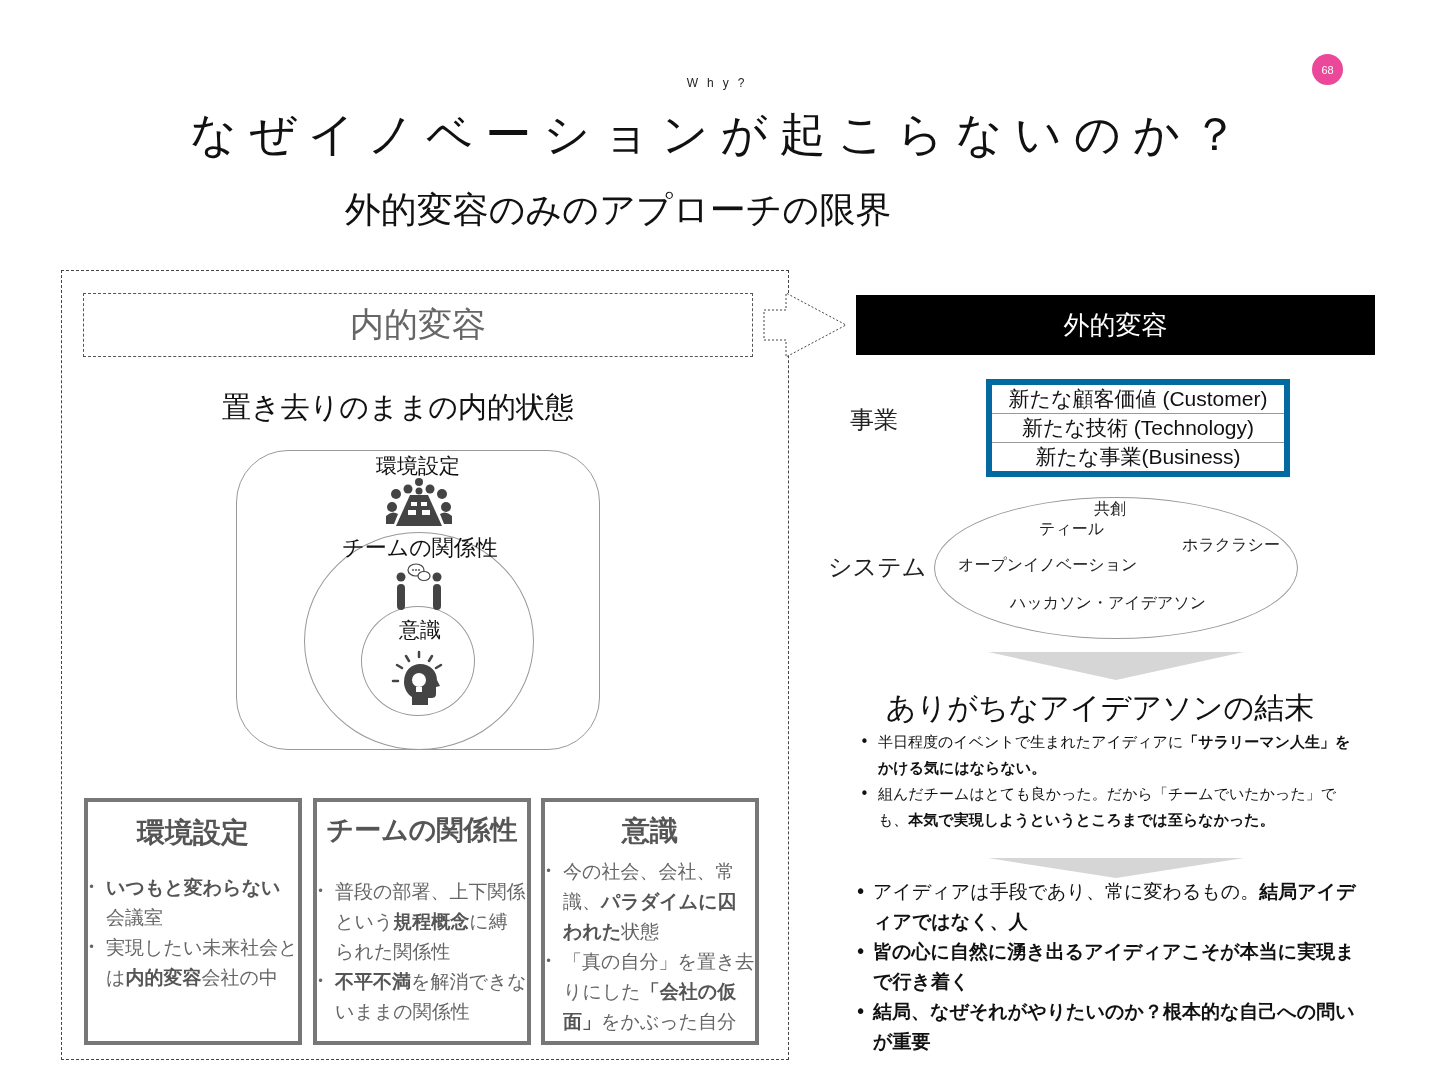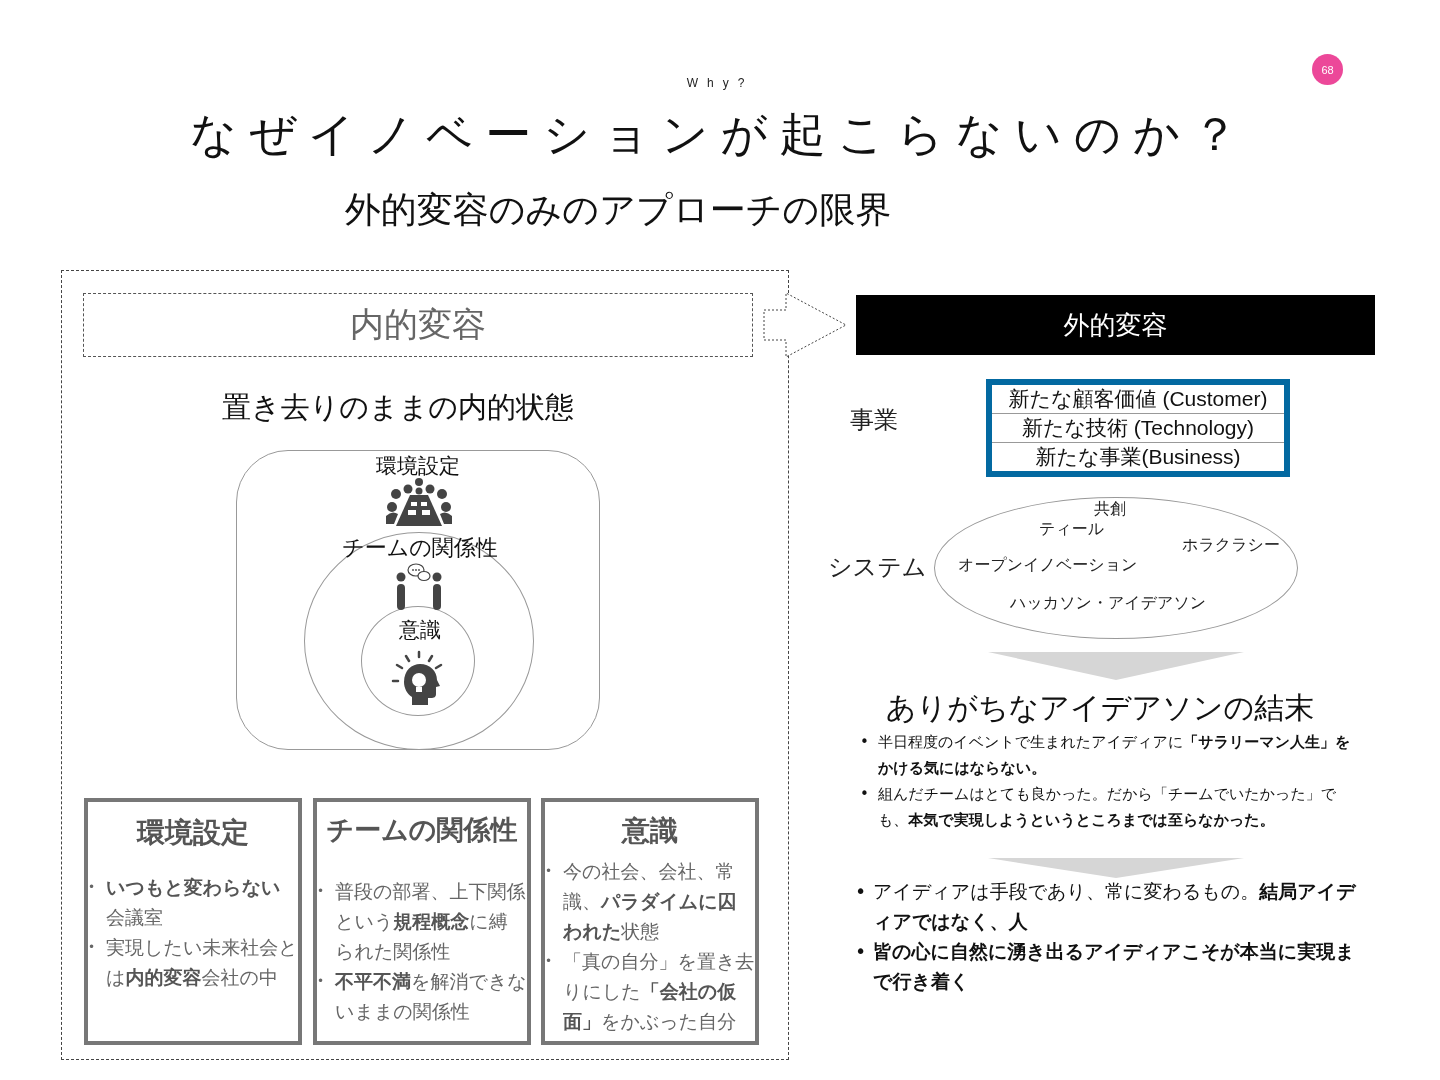--- a/index.html
+++ b/index.html
@@ -175,13 +175,14 @@
 <div class="abs result-title">ありがちなアイデアソンの結末</div>
 <ul class="abs bullets res-list">
     <li><span>半日程度のイベントで生まれたアイディアに</span><b>「サラリーマン人生」をかける気にはならない。</b></li>
     <li><span>組んだチームはとても良かった。だから「チームでいたかった」でも、</span><b>本気で実現しようというところまでは至らなかった。</b></li>
   </ul>
 
 <div class="abs down-arrow" style="left:988px;top:858px;border-top-width:20px;"></div>
 <ul class="abs bullets final-list">
     <li><span>アイディアは手段であり、常に変わるもの。</span><b>結局アイディアではなく、人</b></li>
     <li><b>皆の心に自然に湧き出るアイディアこそが本当に実現まで行き着く</b></li>
+    <li><b>結局、なぜそれがやりたいのか？根本的な自己への問いが重要</b></li>
   </ul>
 
 </body></html>

